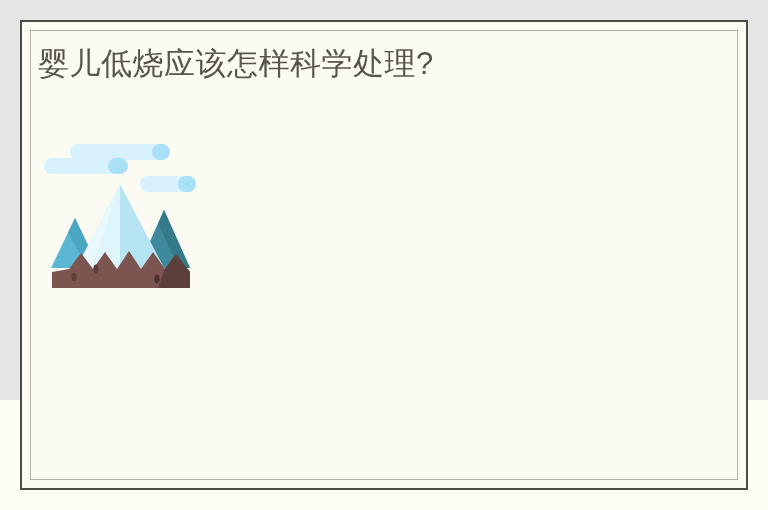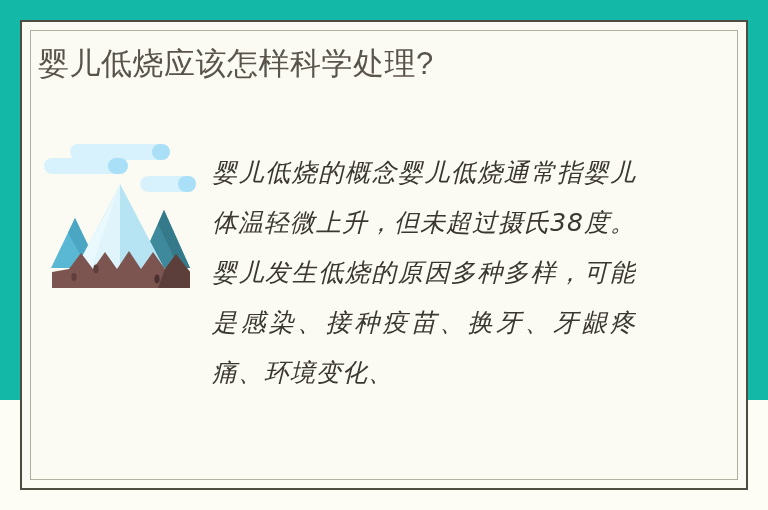--- a/index.html
+++ b/index.html
@@ -13,21 +13,21 @@
     background: #fdfcf5;
     font-family: "Liberation Sans", "DejaVu Sans", sans-serif;
     overflow: hidden;
   }
 
   
   .page {
     position: relative;
     width: 768px;
     height: 400px;
-    background: #14b8a6;
+    background: #e5e5e5;
     box-sizing: border-box;
   }
 
   .frame-outer {
     position: absolute;
     left: 20px;
     top: 20px;
     width: 728px;
     height: 470px;
     border: 2px solid #4e4b40;
@@ -143,16 +143,15 @@
                  L91,115 L79,133 L67,116 L55,133
                  L43,117 L31,133 Z" fill="#7d5550"></path>
         <path d="M127,133 L138,118 L152,136 L152,152 L120,152 Z" fill="#5c3e3b"></path>
 
         <ellipse cx="36" cy="141" rx="2.6" ry="4" fill="#5e3f3c"></ellipse>
         <ellipse cx="58" cy="133" rx="2.6" ry="4.4" fill="#5e3f3c"></ellipse>
         <ellipse cx="119" cy="143" rx="2.6" ry="4.4" fill="#4a3130"></ellipse>
       </svg>
     </div>
 
-    <div class="body-text">婴儿低烧的概念婴儿低烧通常指婴儿体温轻微上升，但未超过摄氏38度。婴儿发生低烧的原因多种多样，可能是感染、接种疫苗、换牙、牙龈疼痛、环境变化、</div>
 
   </div>
 </div>
 
 </body></html>

